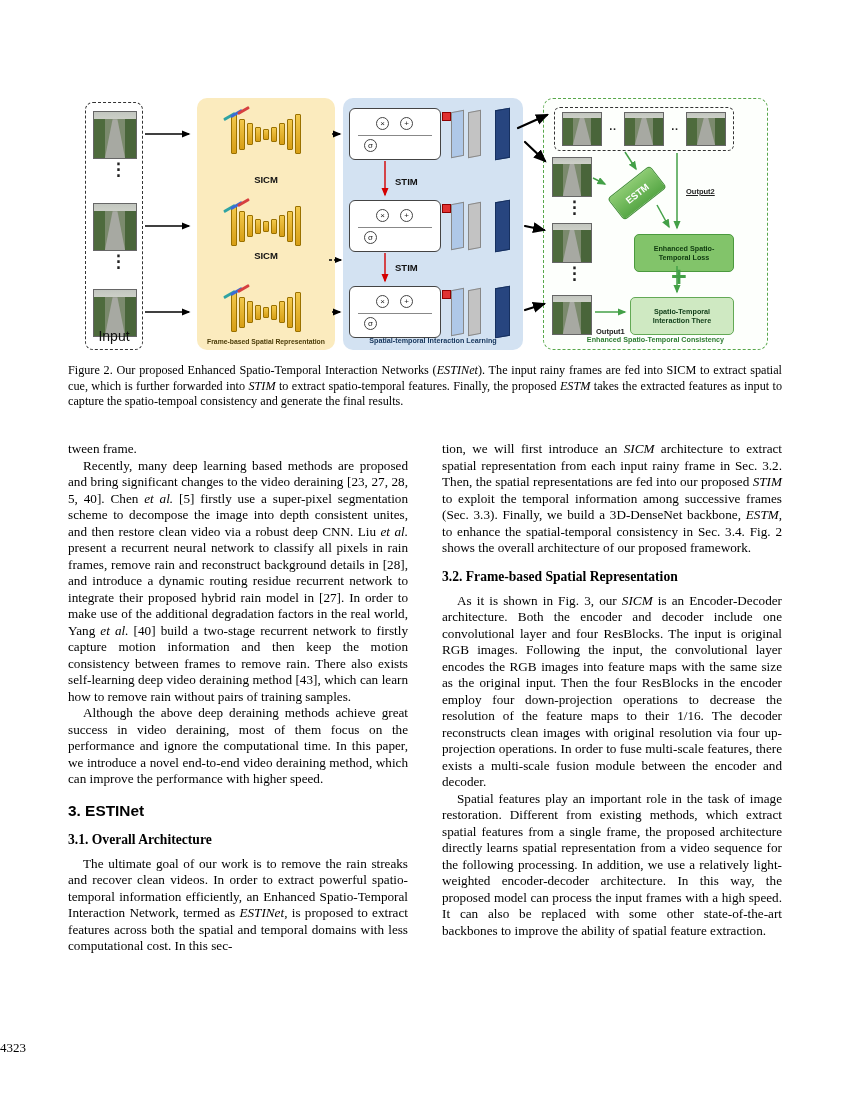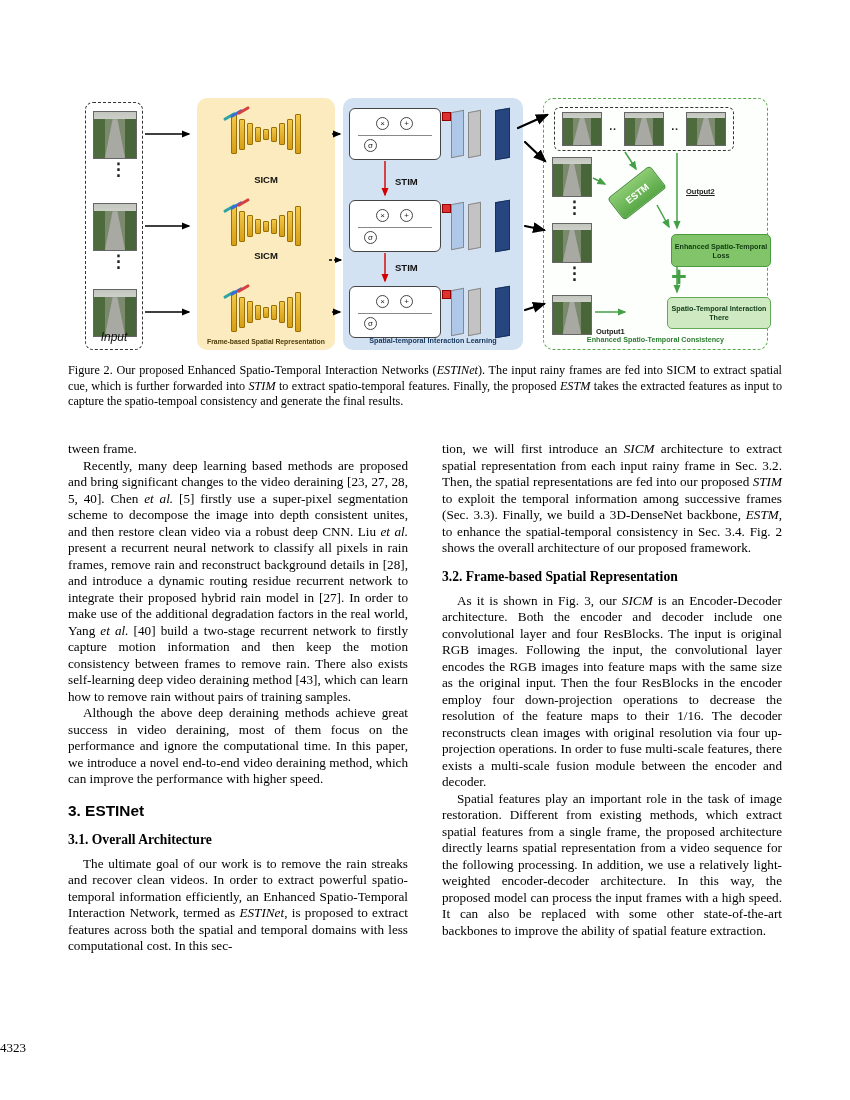--- a/index.html
+++ b/index.html
@@ -17,21 +17,21 @@
   .blue-label{font-size:7.2px;color:#16365C;}
   .green-label{font-size:7.2px;color:#2E7D32;}
 
   
   .input-box{position:absolute;left:0;top:4px;width:58px;height:248px;border:1.3px dashed #333;border-radius:8px;box-sizing:border-box;}
   .frame{position:absolute;border:1px solid #666;overflow:hidden;background:linear-gradient(180deg,#C2C6BF 0%,#CDD0C8 16%,#8DA07A 16%);box-sizing:border-box;}
   .frame::before{content:"";position:absolute;left:0;right:0;top:16%;bottom:0;background:linear-gradient(90deg,#4E6B3D 0 26%,#7B8A6D 26% 74%,#49653A 74%);}
   .frame::after{content:"";position:absolute;left:26%;right:26%;top:16%;bottom:0;background:#A7A9A2;clip-path:polygon(38% 0,62% 0,100% 100%,0 100%);}
   .fin{left:7px;width:44px;height:48px;}
   .vdots{position:absolute;font-size:17px;font-weight:bold;color:#222;line-height:18px;}
-  .input-label{position:absolute;bottom:5px;left:0;right:0;text-align:center;font-size:12px;color:#111;font-style:italic;}
+  .input-label{position:absolute;bottom:5px;left:0;right:0;text-align:center;font-size:14px;color:#111;}
 
   
   .ed-row{position:absolute;left:8px;width:122px;height:44px;display:flex;align-items:center;justify-content:center;gap:2px;}
   .bar{width:6px;background:linear-gradient(180deg,#F2C84B,#D79E15);border:1px solid #9A7100;border-radius:1px;box-sizing:border-box;}
   .hb1{height:40px}.hb2{height:31px}.hb3{height:22px}.hb4{height:15px}.hb5{height:11px}
   .chip{position:absolute;width:13px;height:3px;border-radius:1px;transform:rotate(-30deg);}
   .c1{left:18px;top:3px;background:#2FA3A3}.c2{left:25px;top:0;background:#3B6BD6}.c3{left:32px;top:-3px;background:#D64040}
   .sicm-label{position:absolute;left:0;right:0;text-align:center;font-size:9.5px;font-weight:bold;color:#111;}
 
   
@@ -49,21 +49,21 @@
   
   .out-seq{position:absolute;left:10px;top:8px;width:180px;height:44px;border:1.3px dashed #333;border-radius:6px;box-sizing:border-box;display:flex;align-items:center;justify-content:space-between;padding:0 7px;}
   .fsm{position:relative;width:40px;height:34px;flex:none;}
   .fsm.frame{position:relative;}
   .hdots{font-size:11px;font-weight:bold;color:#222;}
   .fg{left:8px;width:40px;height:40px;}
   .estm{position:absolute;left:66px;top:80px;width:52px;height:26px;background:linear-gradient(180deg,#8CCB72,#57A746);border:1px solid #3E8C33;border-radius:4px;transform:rotate(-38deg);color:#fff;font-weight:bold;font-size:9.5px;display:flex;align-items:center;justify-content:center;}
   .glabel{position:absolute;font-size:7.5px;font-weight:bold;color:#222;}
   .out2{left:142px;top:88px;text-decoration:underline;}
   .out1{left:52px;top:228px;}
-  .loss{position:absolute;border-radius:5px;font-size:7.2px;font-weight:bold;display:flex;align-items:center;justify-content:center;text-align:center;box-sizing:border-box;padding:2px;margin-left:37px;}
+  .loss{position:absolute;border-radius:5px;font-size:7.2px;font-weight:bold;display:flex;align-items:center;justify-content:center;text-align:center;box-sizing:border-box;padding:18px;}
   .loss1{left:90px;top:135px;width:100px;height:33px;background:#82C46A;border:1px solid #4B9A3E;color:#0F3A10;}
   .loss2{left:86px;top:198px;width:104px;height:32px;background:#CFE9C2;border:1px solid #63A955;color:#14411C;}
   .plus{position:absolute;left:125px;top:168px;width:20px;height:20px;color:#43A047;font-size:27px;font-weight:bold;line-height:20px;text-align:center;}
   .arrows{position:absolute;left:0;top:0;width:683px;height:258px;pointer-events:none;}
 
   
   .caption{position:absolute;left:68px;top:363px;width:714px;font-size:12.2px;line-height:15.6px;text-align:justify;}
   .col{position:absolute;top:441px;width:340px;}
   .col-left{left:68px;}
   .col-right{left:442px;}

